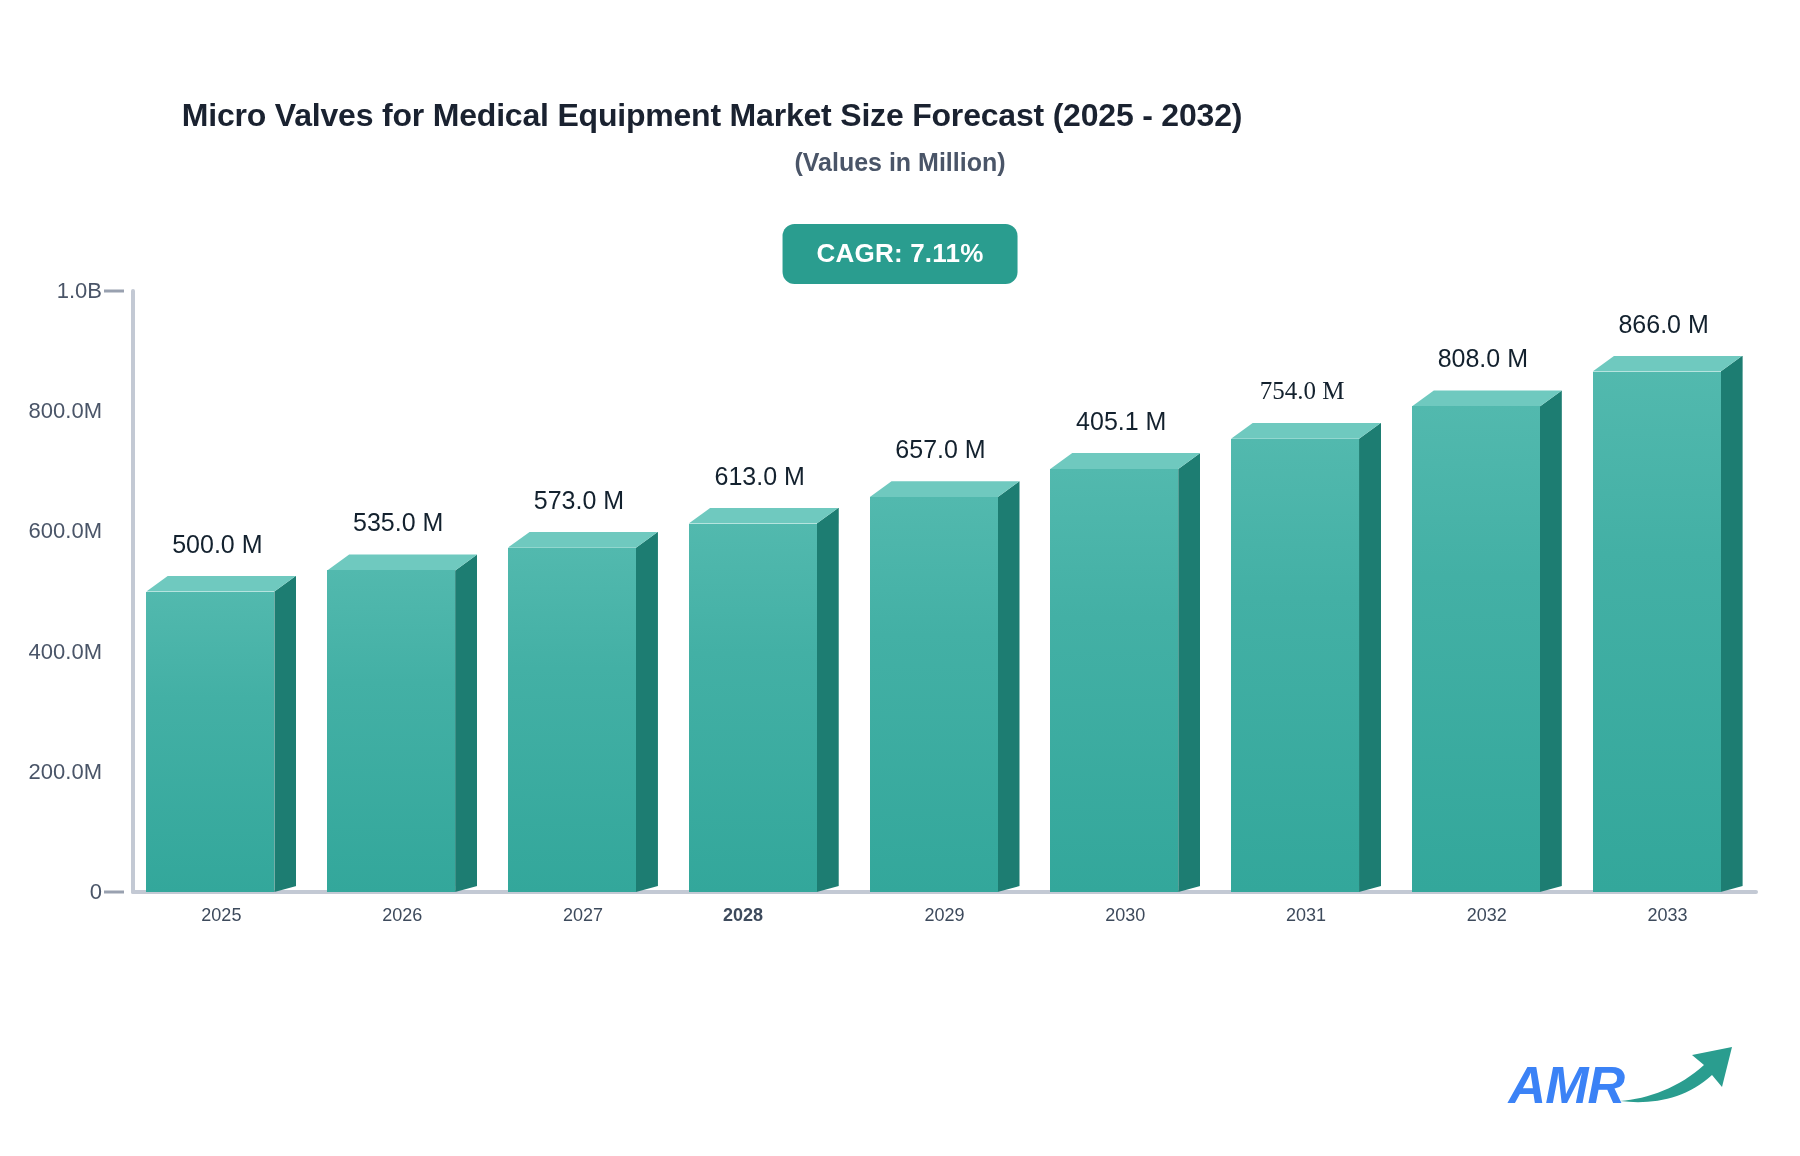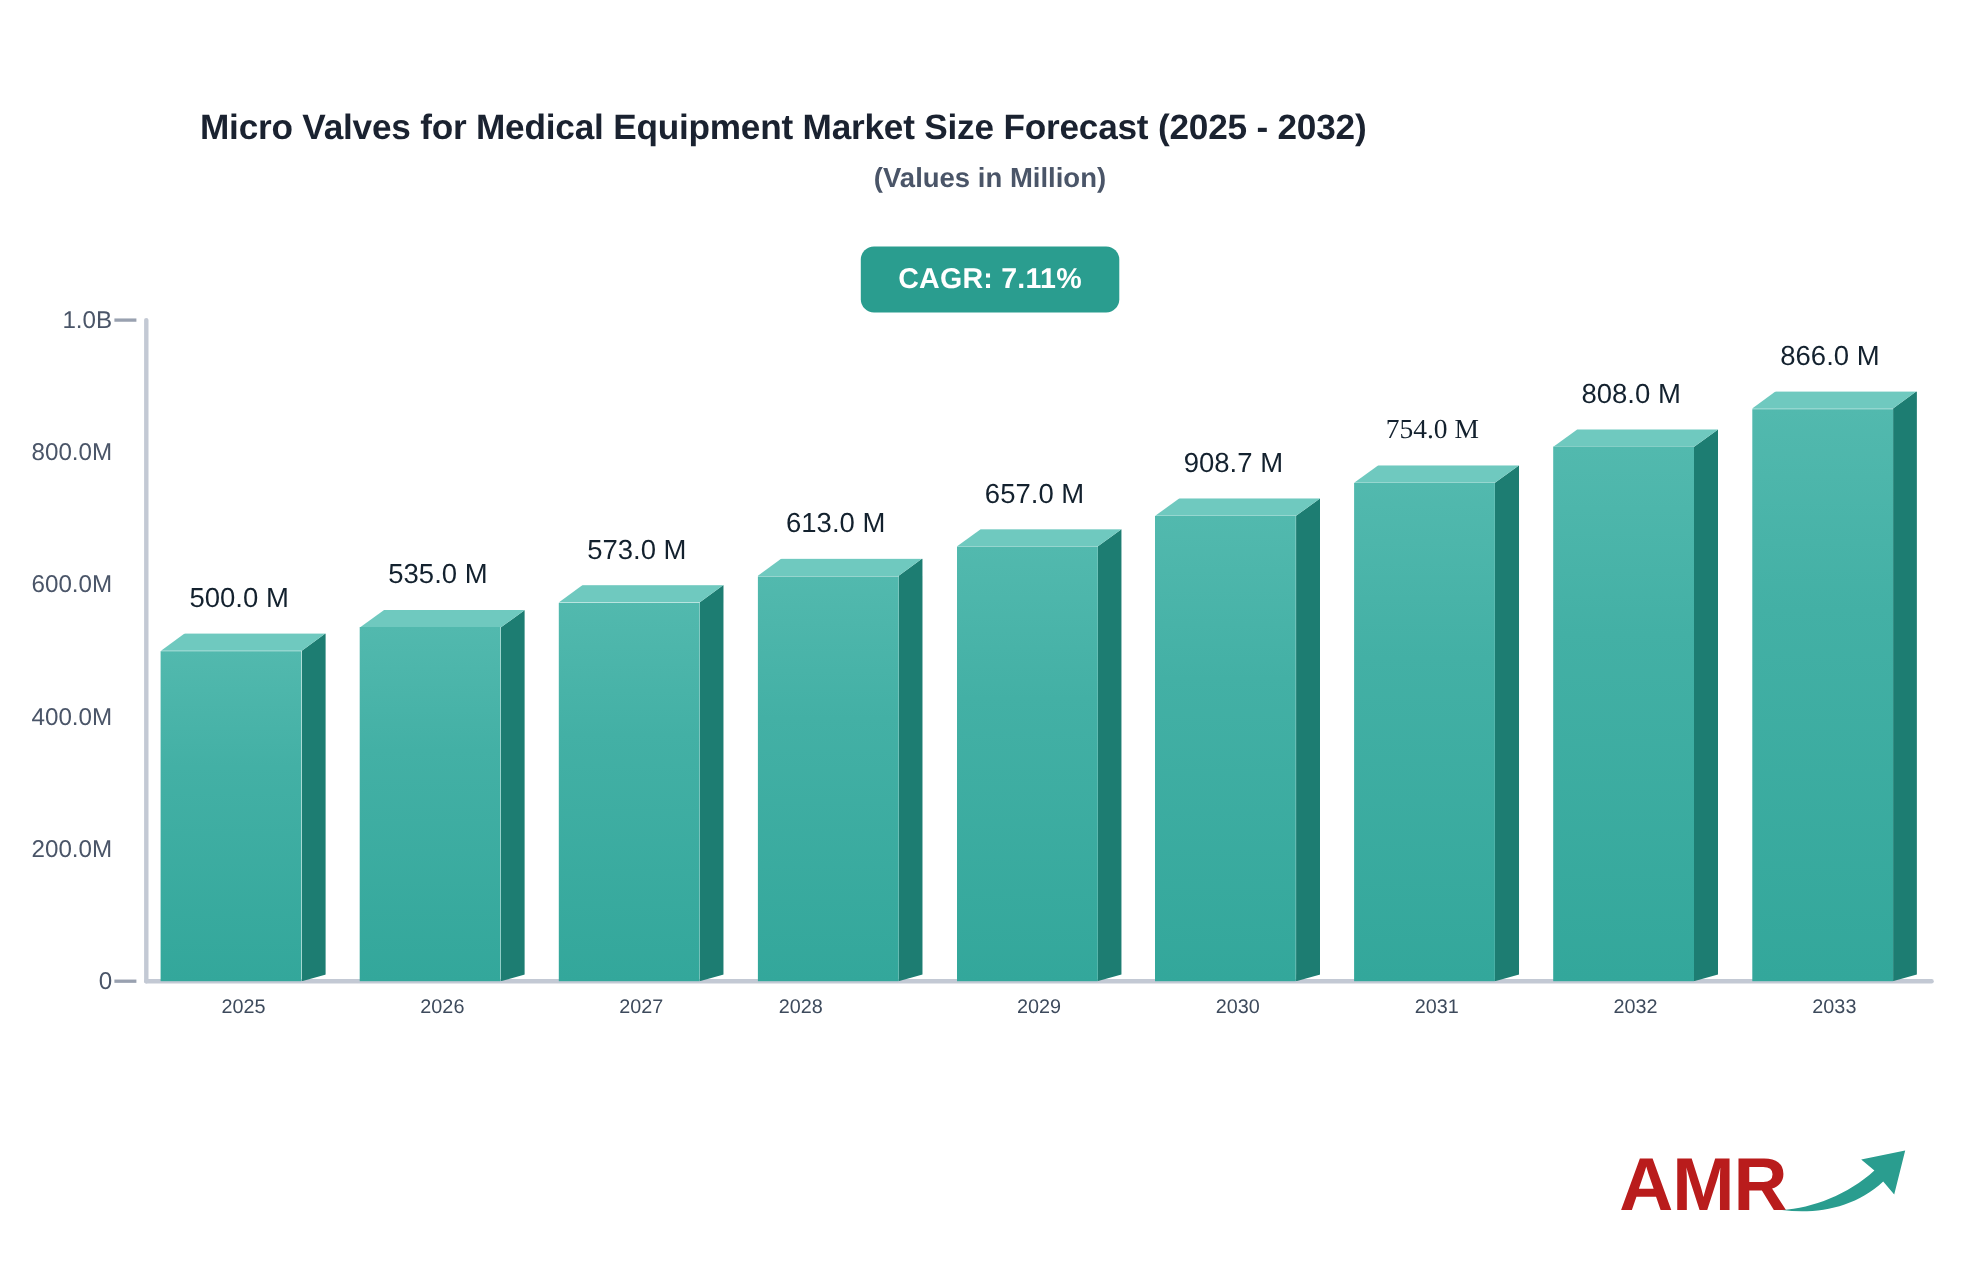--- a/index.html
+++ b/index.html
@@ -152,25 +152,26 @@
   
   #amr-logo {
     position: absolute;
     right: 62px;
     bottom: 45px;
     display: flex;
     align-items: flex-end;
     gap: 0px;
   }
   #amr-wordmark {
-    font-size: 68px;
-    font-weight: bold;
-    color: #b91c1c;
+    font-size: 52px;
+    font-weight: bold;
+    color: #3b82f6;
     letter-spacing: -1px;
     line-height: 1;
+    font-style: italic;
   }
   #amr-arrow-icon {
     margin-left: -6px;
     margin-bottom: 2px;
   }
 </style>
 </head>
 <body>
 
 <div id="chart-title">Micro Valves for Medical Equipment Market Size Forecast (2025 - 2032)</div>
@@ -190,21 +191,21 @@
       <div class="y-tick-label" style="top: 651.6px;">400.0M</div>
       <div class="y-tick-label" style="top: 531.4px;">600.0M</div>
       <div class="y-tick-label" style="top: 411.2px;">800.0M</div>
       <div class="y-tick-label" style="top: 291px;">1.0B</div>
       <div class="y-tick-dash" style="top: 291px;"></div>
     </div>
   <div id="x-ticks">
       <div class="x-tick-label" style="left: 221.389px;">2025</div>
       <div class="x-tick-label" style="left: 402.167px;">2026</div>
       <div class="x-tick-label" style="left: 582.944px;">2027</div>
-      <div class="x-tick-label" style="left: 728px;">2028</div>
+      <div class="x-tick-label" style="left: 743px; font-weight: bold;">2028</div>
       <div class="x-tick-label" style="left: 944.5px;">2029</div>
       <div class="x-tick-label" style="left: 1125.28px;">2030</div>
       <div class="x-tick-label" style="left: 1306.06px;">2031</div>
       <div class="x-tick-label" style="left: 1486.83px;">2032</div>
       <div class="x-tick-label" style="left: 1667.61px;">2033</div>
     </div>
   <div id="bars">
       <div class="bar-group" style="left: 146.389px; top: 575.5px; width: 150px; height: 316.5px;">
         <div class="bar-side" style="left: 128px; height: 316.5px;"></div>
         <div class="bar-top" style="left: 0px; top: 0px; width: 150px;"></div>
@@ -233,21 +234,21 @@
         <div class="bar-side" style="left: 128px; height: 410.857px;"></div>
         <div class="bar-top" style="left: 0px; top: 0px; width: 150px;"></div>
         <div class="bar-face" style="width: 128px; height: 394.857px;"></div>
       </div>
       <div class="bar-label" style="left: 940.5px; top: 435.143px; text-align: right;">657.0 M</div>
       <div class="bar-group" style="left: 1050.28px; top: 452.896px; width: 150px; height: 439.104px;">
         <div class="bar-side" style="left: 128px; height: 439.104px;"></div>
         <div class="bar-top" style="left: 0px; top: 0px; width: 150px;"></div>
         <div class="bar-face" style="width: 128px; height: 423.104px;"></div>
       </div>
-      <div class="bar-label" style="left: 1121.28px; top: 406.896px;">908.7 M</div>
+      <div class="bar-label" style="left: 1121.28px; top: 406.896px;">405.1 M</div>
       <div class="bar-group" style="left: 1231.06px; top: 422.846px; width: 150px; height: 469.154px;">
         <div class="bar-side" style="left: 128px; height: 469.154px;"></div>
         <div class="bar-top" style="left: 0px; top: 0px; width: 150px;"></div>
         <div class="bar-face" style="width: 128px; height: 453.154px;"></div>
       </div>
       <div class="bar-label" style="left: 1302.06px; top: 376.846px; font-family: Liberation Serif, serif;">754.0 M</div>
       <div class="bar-group" style="left: 1411.83px; top: 390.392px; width: 150px; height: 501.608px;">
         <div class="bar-side" style="left: 128px; height: 501.608px;"></div>
         <div class="bar-top" style="left: 0px; top: 0px; width: 150px;"></div>
         <div class="bar-face" style="width: 128px; height: 485.608px;"></div>

